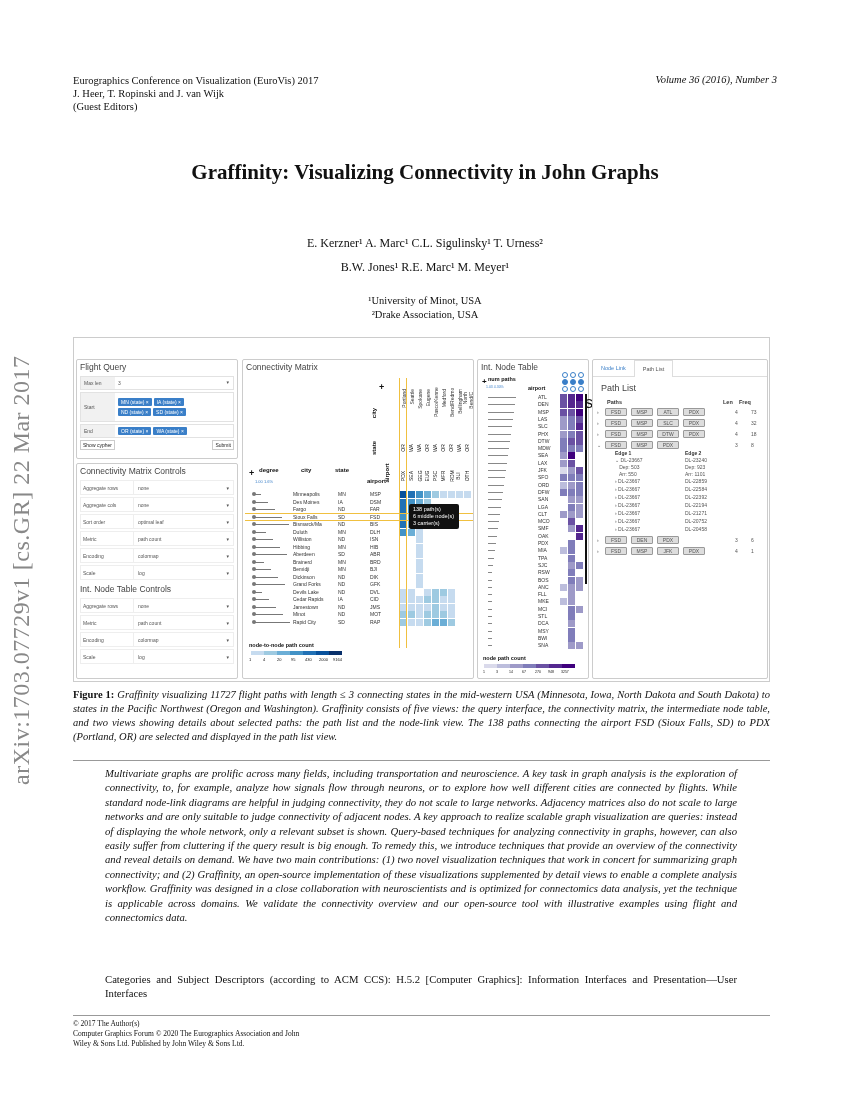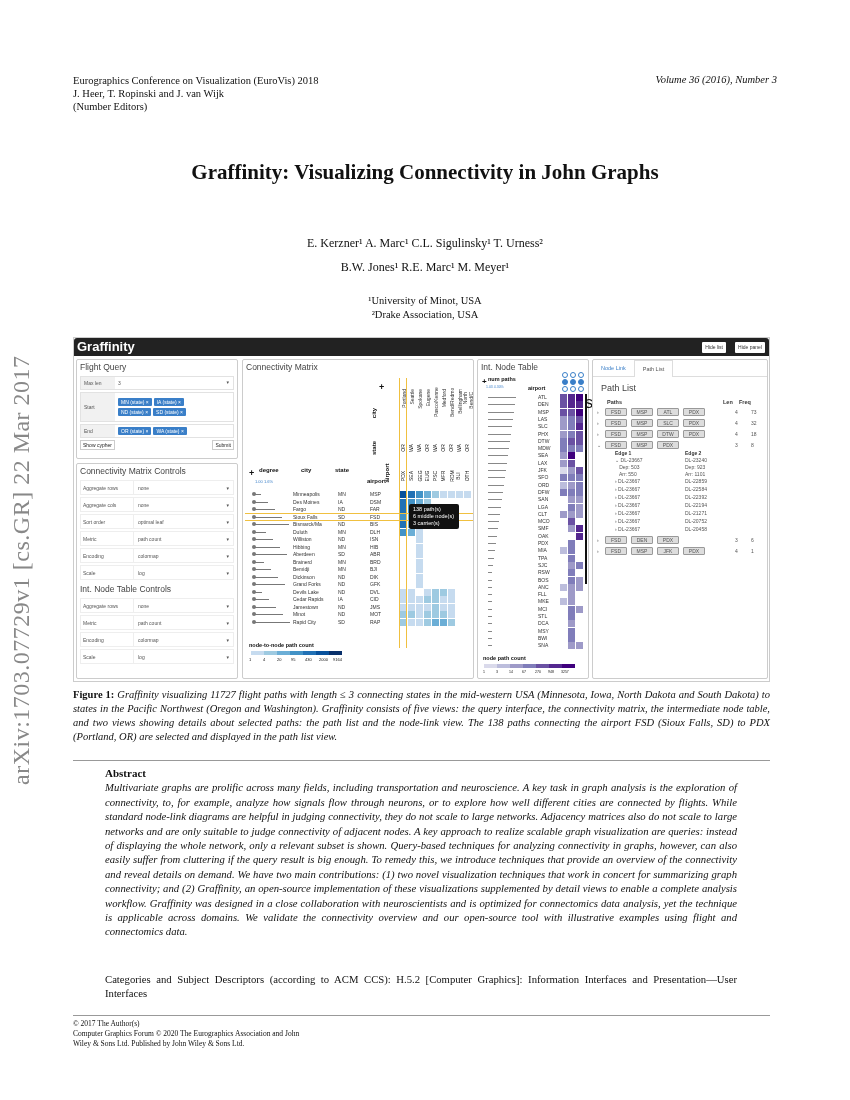--- a/index.html
+++ b/index.html
@@ -33,40 +33,35 @@
 .abs{position:absolute;left:105px;top:766px;width:632px;font-size:10.7px;line-height:14.4px;text-align:justify}
 .abs h3{font-size:11px;font-weight:bold}
 .abs p{font-style:italic}
 .cats{position:absolute;left:105px;top:972px;width:632px;font-size:10.7px;line-height:14px;text-align:justify}
 .foot{position:absolute;left:73px;top:1019px;font-size:7.5px;line-height:10px}
 </style>
 </head>
 <body>
 
 <div class="hdr">
-  <div>Eurographics Conference on Visualization (EuroVis) 2018</div>
+  <div>Eurographics Conference on Visualization (EuroVis) 2017</div>
   <div>J. Heer, T. Ropinski and J. van Wijk</div>
-  <div>(Number Editors)</div>
+  <div>(Guest Editors)</div>
 </div>
 <div class="hdr-r">Volume 36 (2016), Number 3</div>
 
 <div class="arxiv">arXiv:1703.07729v1  [cs.GR]  22 Mar 2017</div>
 
 <div class="title">Graffinity: Visualizing Connectivity in John Graphs</div>
 <div class="authors" style="top:236px">E. Kerzner¹ A. Marc¹ C.L. Sigulinsky¹ T. Urness²</div>
 <div class="authors" style="top:260px">B.W. Jones¹ R.E. Marc¹ M. Meyer¹</div>
 <div class="affil" style="top:294px">¹University of Minot, USA</div>
 <div class="affil" style="top:308px">²Drake Association, USA</div>
 
 <div class="app">
-  <div class="topbar">
-    <span class="logo">Graffinity</span>
-    <span class="tb-btn" style="right:43px">Hide list</span>
-    <span class="tb-btn" style="right:4px">Hide panel</span>
-  </div>
 
   <div class="panel" style="left:2px;top:125px;width:162px;height:216px">
     <div class="ptitle">Connectivity Matrix Controls</div>
     <div id="mc-rows"></div>
     <div class="crow">
         <span class="lbl">Aggregate rows</span>
         <span class="val">none</span>
       </div>
     <div class="crow">
         <span class="lbl">Aggregate cols</span>
@@ -655,21 +650,20 @@
         </div>
       </div>
   </div>
 </div>
 
 <div class="cap"><b>Figure 1:</b> <span>Graffinity visualizing 11727 flight paths with length ≤ 3 connecting states in the mid-western USA (Minnesota, Iowa, North Dakota and South Dakota) to states in the Pacific Northwest (Oregon and Washington). Graffinity consists of five views: the query interface, the connectivity matrix, the intermediate node table, and two views showing details about selected paths: the path list and the node-link view. The 138 paths connecting the airport FSD (Sioux Falls, SD) to PDX (Portland, OR) are selected and displayed in the path list view.</span></div>
 
 <div class="hr" style="top:760px"></div>
 
 <div class="abs">
-  <h3>Abstract</h3>
   <p>Multivariate graphs are prolific across many fields, including transportation and neuroscience. A key task in graph analysis is the exploration of connectivity, to, for example, analyze how signals flow through neurons, or to explore how well different cities are connected by flights. While standard node-link diagrams are helpful in judging connectivity, they do not scale to large networks. Adjacency matrices also do not scale to large networks and are only suitable to judge connectivity of adjacent nodes. A key approach to realize scalable graph visualization are queries: instead of displaying the whole network, only a relevant subset is shown. Query-based techniques for analyzing connectivity in graphs, however, can also easily suffer from cluttering if the query result is big enough. To remedy this, we introduce techniques that provide an overview of the connectivity and reveal details on demand. We have two main contributions: (1) two novel visualization techniques that work in concert for summarizing graph connectivity; and (2) Graffinity, an open-source implementation of these visualizations supplemented by detail views to enable a complete analysis workflow. Graffinity was designed in a close collaboration with neuroscientists and is optimized for connectomics data analysis, yet the technique is applicable across domains. We validate the connectivity overview and our open-source tool with illustrative examples using flight and connectomics data.</p>
 </div>
 <div class="cats">Categories and Subject Descriptors (according to ACM CCS):   H.5.2 [Computer Graphics]: Information Interfaces and Presentation—User Interfaces</div>
 
 <div class="hr" style="top:1015px;width:697px"></div>
 <div class="foot">
   <div>© 2017 The Author(s)</div>
   <div>Computer Graphics Forum © 2020 The Eurographics Association and John</div>
   <div>Wiley &amp; Sons Ltd. Published by John Wiley &amp; Sons Ltd.</div>
 </div>

